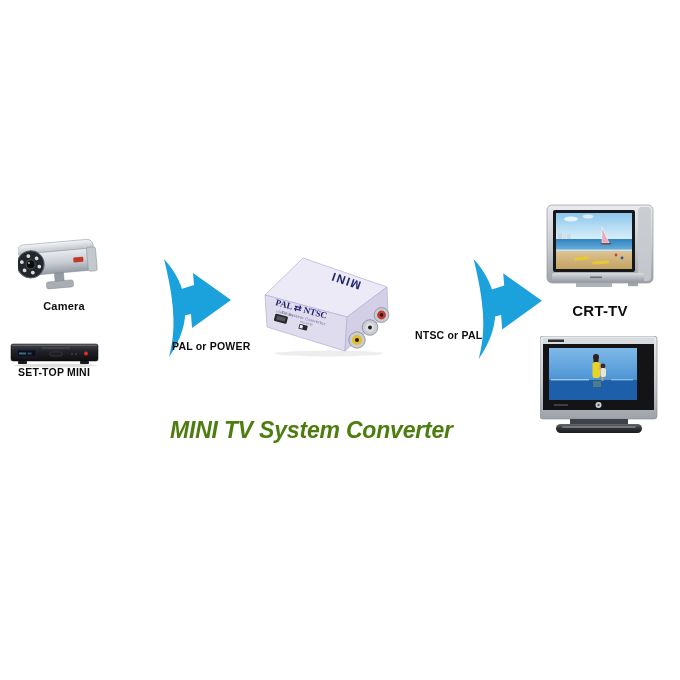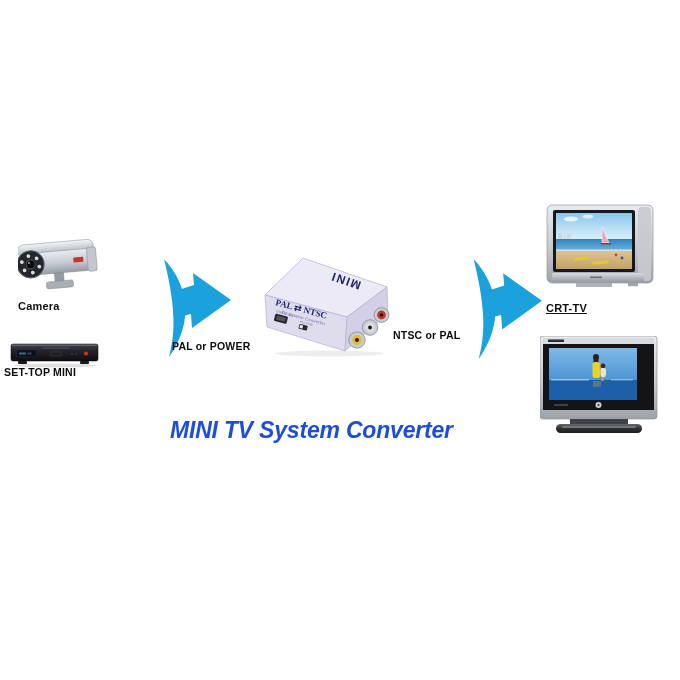--- a/index.html
+++ b/index.html
@@ -1,23 +1,23 @@
 <!DOCTYPE html>
 <html style="--arrow-blue: #1BA1DC; --converter-body: #ECEAF7; --brand-ink: #23266E; --label-ink: #0D0D0D;"><head>
 <meta charset="utf-8">
 <style>
   html,body{margin:0;padding:0;background:#fff;}
   .stage{position:relative;width:680px;height:680px;background:#fff;overflow:hidden;
          font-family:"Liberation Sans","DejaVu Sans",sans-serif;margin:0 auto;}
   .abs{position:absolute;}
   .lbl{position:absolute;font-weight:bold;color:var(--label-ink,#0d0d0d);
        font-size:10.5px;letter-spacing:.2px;white-space:nowrap;}
-  .lbl.center{}
+  .lbl.center{text-align:center;}
   .title{position:absolute;left:170px;top:417px;font-size:23px;font-weight:bold;
-         font-style:italic;color:#1d4ed8;letter-spacing:-.2px;white-space:nowrap;}
+         font-style:italic;color:#4d7c0f;letter-spacing:-.2px;white-space:nowrap;}
   svg{display:block;}
   .arrow path{fill:var(--arrow-blue,#1BA1DC);}
 </style>
 </head>
 <body>
 
 <div class="stage">
 
   <svg class="abs" style="left:18px;top:234px;" width="94" height="70" viewBox="0 0 94 70">
     <defs>
@@ -123,21 +123,21 @@
       <circle cx="122.5" cy="60" r="7.4" fill="#C9CCD2" stroke="#878C93" stroke-width=".8"></circle>
       <circle cx="122.5" cy="60" r="4.4" fill="#C0392B"></circle>
       <circle cx="122.5" cy="60" r="1.8" fill="#1B1B1B"></circle>
     </g>
   </svg>
 
   <svg class="abs arrow" style="left:443px;top:256px;" width="102" height="106" viewBox="0 0 100 100">
     <path d="M30,1 C55,28 60,64 35,99 C43,70 40,42 30,1 Z"></path>
     <path d="M38,34 L60,27 L59,15 L97,42 L58,70 L57,56 L40,60 Z"></path>
   </svg>
-  <div class="lbl" style="left:393px;top:329px;">NTSC or PAL</div>
+  <div class="lbl" style="left:415px;top:329px;">NTSC or PAL</div>
 
   <svg class="abs" style="left:546px;top:203px;" width="108" height="90" viewBox="0 0 108 90">
     <defs>
       <linearGradient id="tvsilv" x1="0" y1="0" x2="0" y2="1">
         <stop offset="0" stop-color="#E9EBEE"></stop>
           <stop offset=".6" stop-color="#C3C7CC"></stop>
           <stop offset="1" stop-color="#9DA2A9"></stop>
       </linearGradient>
       <linearGradient id="tvsilv2" x1="0" y1="0" x2="0" y2="1">
         <stop offset="0" stop-color="#D8DBDF"></stop>
@@ -174,21 +174,21 @@
       <rect x="18" y="44" width="15" height="3" rx="1.5" fill="#E6C832" transform="rotate(-7 25 45)"></rect>
       <rect x="36" y="48" width="17" height="3" rx="1.5" fill="#E6C832" transform="rotate(-4 44 49)"></rect>
       <circle cx="60" cy="42" r="1.4" fill="#D04030"></circle>
       <circle cx="66" cy="45" r="1.4" fill="#3050A0"></circle>
     </g>
     <rect x="6" y="70" width="92" height="9" rx="2" fill="url(#tvsilv2)"></rect>
     <rect x="44" y="73.5" width="12" height="1.6" fill="#6B6F76"></rect>
     <rect x="30" y="80" width="36" height="4" fill="#AEB2B8"></rect>
     <rect x="82" y="80" width="10" height="3.2" fill="#A0A4AA"></rect>
   </svg>
-  <div class="lbl center" style="left:546px;top:302px;width:108px;font-size:11px;text-decoration:underline;">CRT-TV</div>
+  <div class="lbl center" style="left:546px;top:302px;width:108px;font-size:15px;">CRT-TV</div>
 
   <svg class="abs" style="left:540px;top:336px;" width="118" height="102" viewBox="0 0 118 102">
     <defs>
       <linearGradient id="sky2" x1="0" y1="0" x2="0" y2="1">
         <stop offset="0" stop-color="#7FB9E8"></stop>
           <stop offset="1" stop-color="#4C94D4"></stop>
       </linearGradient>
       <linearGradient id="standg" x1="0" y1="0" x2="0" y2="1">
         <stop offset="0" stop-color="#66696F"></stop>
           <stop offset=".5" stop-color="#2E3034"></stop>

